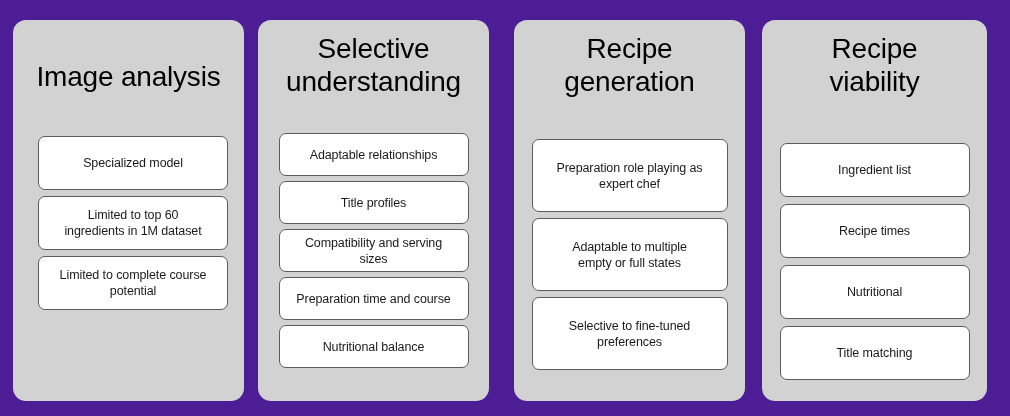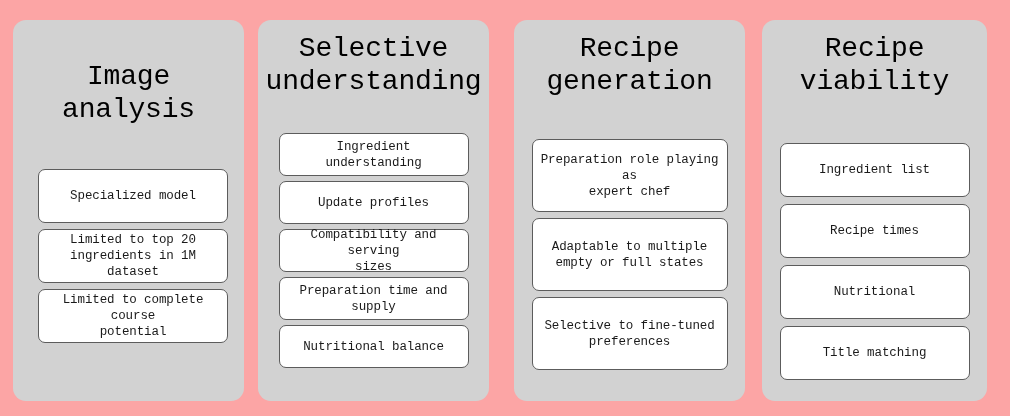--- a/index.html
+++ b/index.html
@@ -11,23 +11,22 @@
     width: 1010px;
     height: 416px;
     font-family: "Liberation Sans", sans-serif;
     -webkit-font-smoothing: antialiased;
   }
 
   #diagram {
     position: relative;
     width: 1010px;
     height: 416px;
-    background: #fca5a5;
+    background: #4c1d95;
     overflow: hidden;
-    font-family: Liberation Mono, monospace;
   }
 
   .panel {
     position: absolute;
     top: 20px;
     height: 381px;
     background: #d2d2d2;
     border-radius: 13px;
     box-sizing: border-box;
     display: flex;
@@ -108,46 +107,46 @@
 
 <div id="diagram">
 
   <section class="panel panel-1">
     <h2 class="panel-title">Image analysis</h2>
     <div class="items">
       <div class="item-box">
         <span class="item-label">Specialized model</span>
       </div>
       <div class="item-box">
-        <span class="item-label">Limited to top 20
+        <span class="item-label">Limited to top 60
 ingredients in 1M dataset</span>
       </div>
       <div class="item-box">
         <span class="item-label">Limited to complete course
 potential</span>
       </div>
     </div>
   </section>
 
   <section class="panel panel-2">
     <h2 class="panel-title">Selective
 understanding</h2>
     <div class="items">
       <div class="item-box">
-        <span class="item-label">Ingredient understanding</span>
+        <span class="item-label">Adaptable relationships</span>
       </div>
       <div class="item-box">
-        <span class="item-label">Update profiles</span>
+        <span class="item-label">Title profiles</span>
       </div>
       <div class="item-box">
         <span class="item-label">Compatibility and serving
 sizes</span>
       </div>
       <div class="item-box">
-        <span class="item-label">Preparation time and supply</span>
+        <span class="item-label">Preparation time and course</span>
       </div>
       <div class="item-box">
         <span class="item-label">Nutritional balance</span>
       </div>
     </div>
   </section>
 
   <section class="panel panel-3">
     <h2 class="panel-title">Recipe
 generation</h2>

